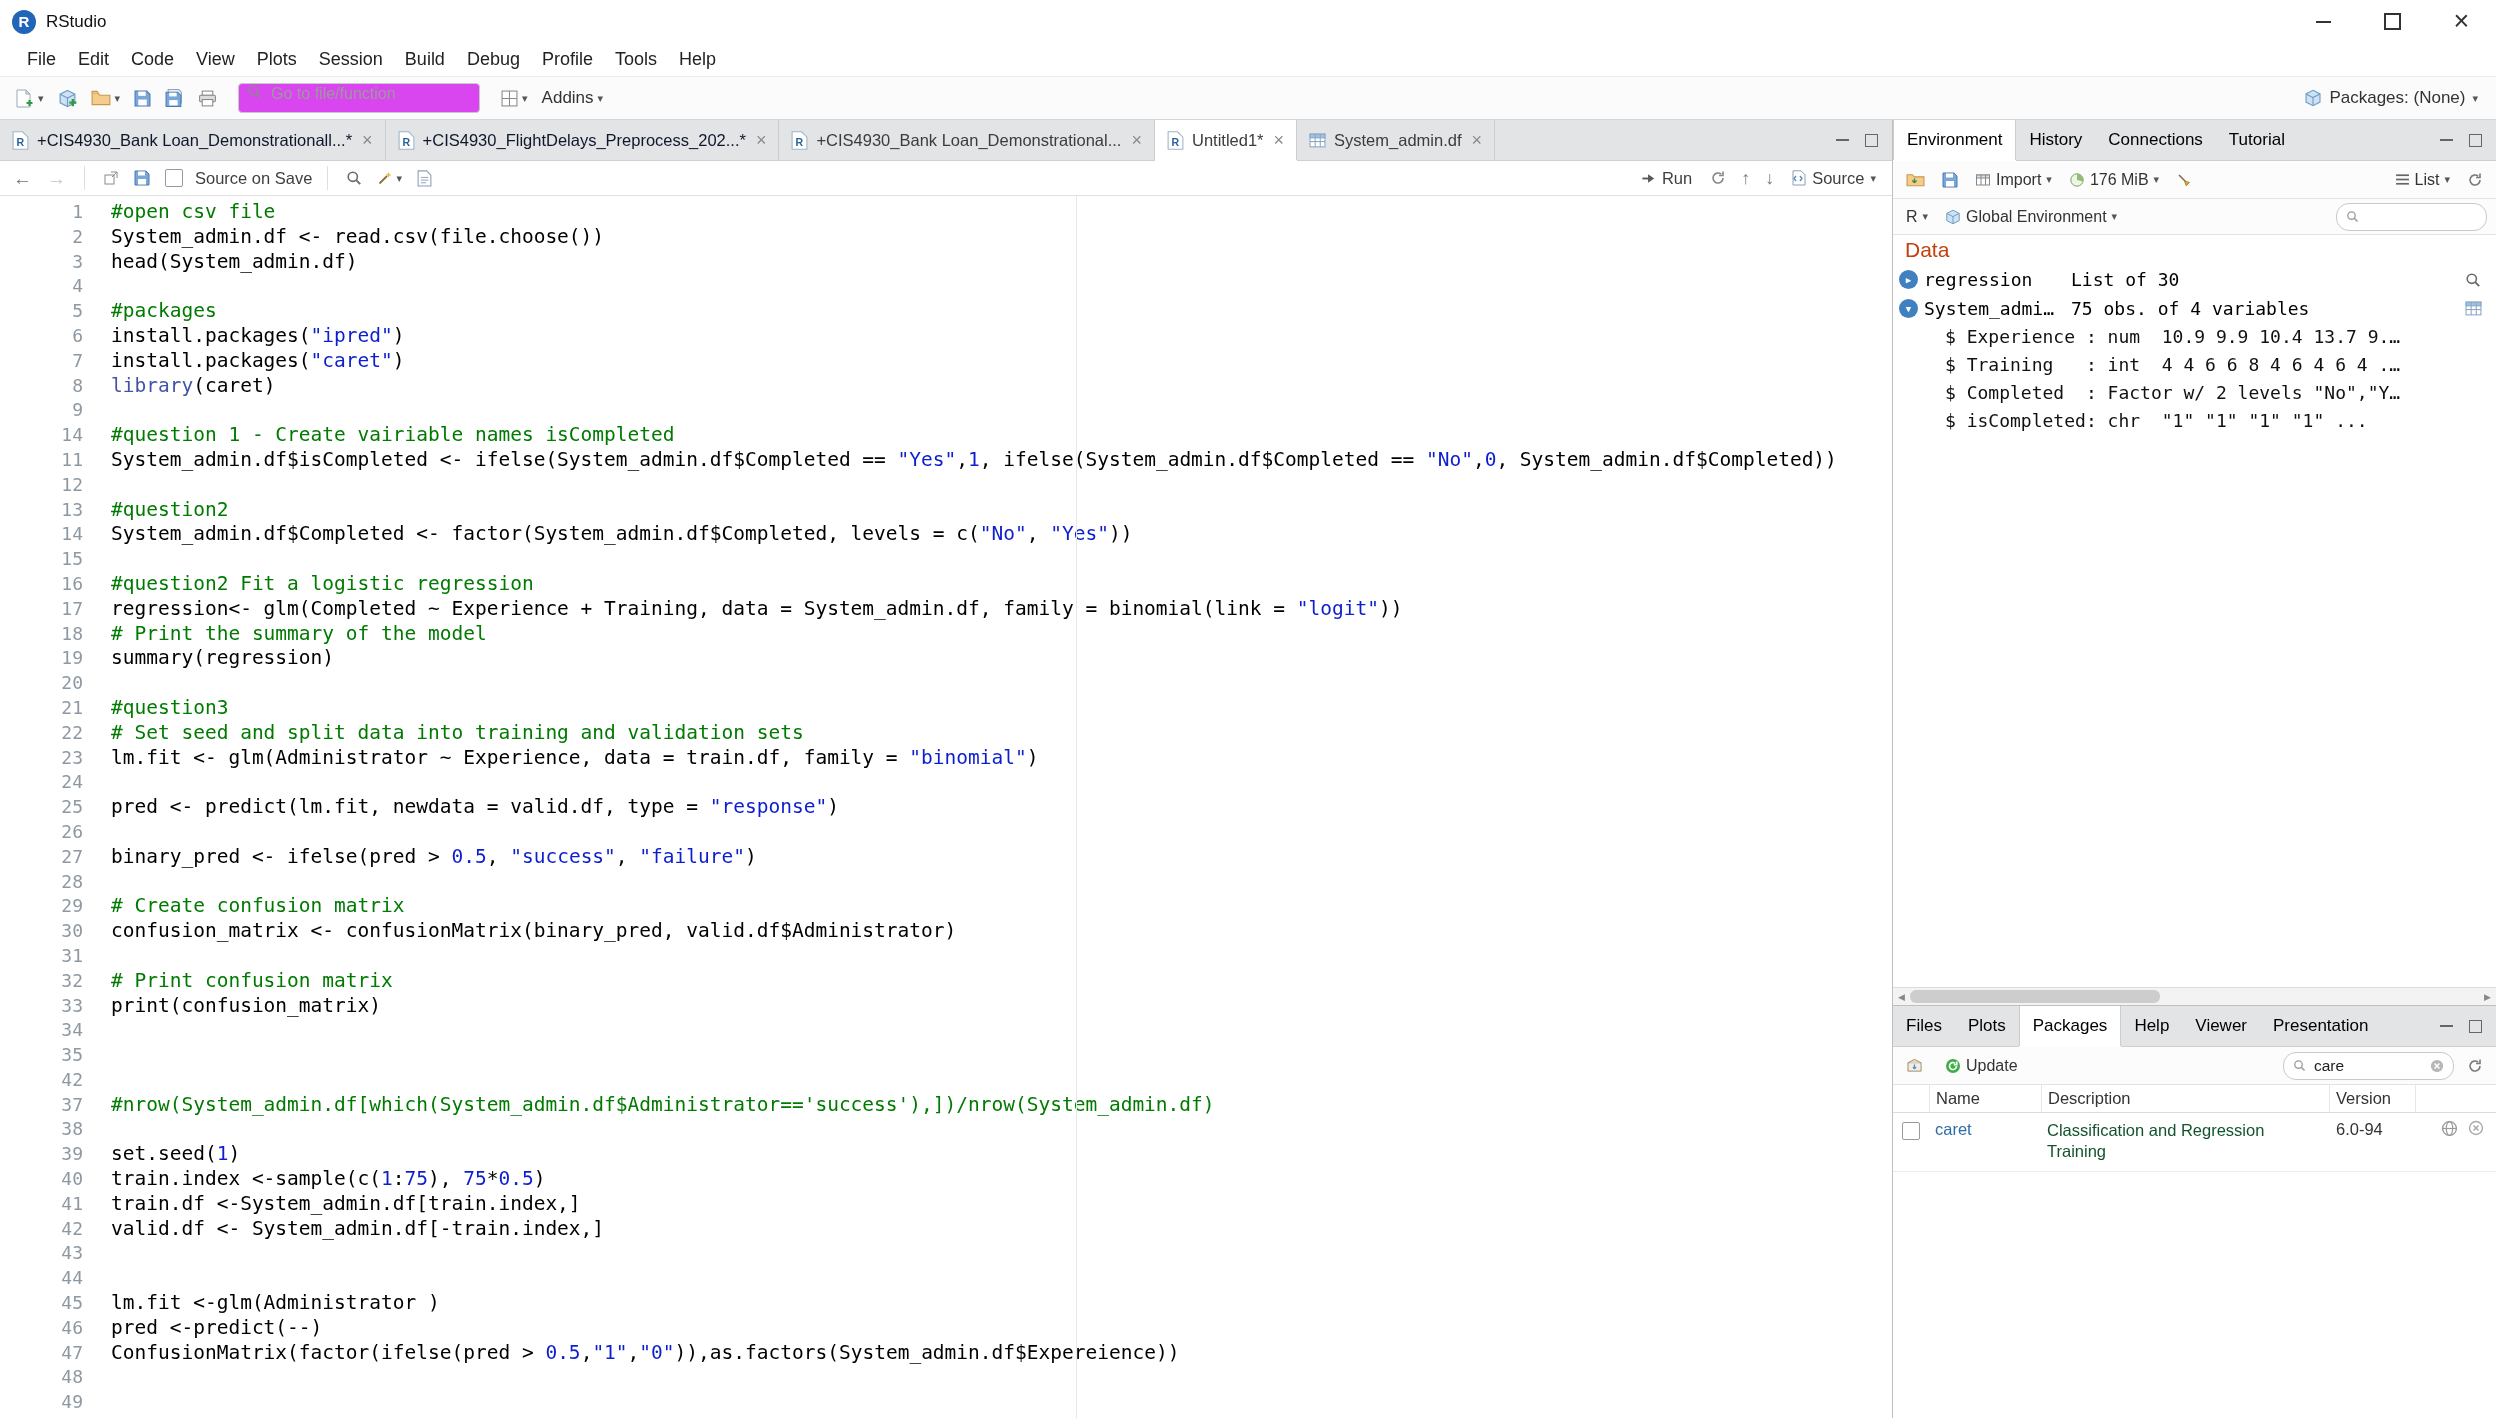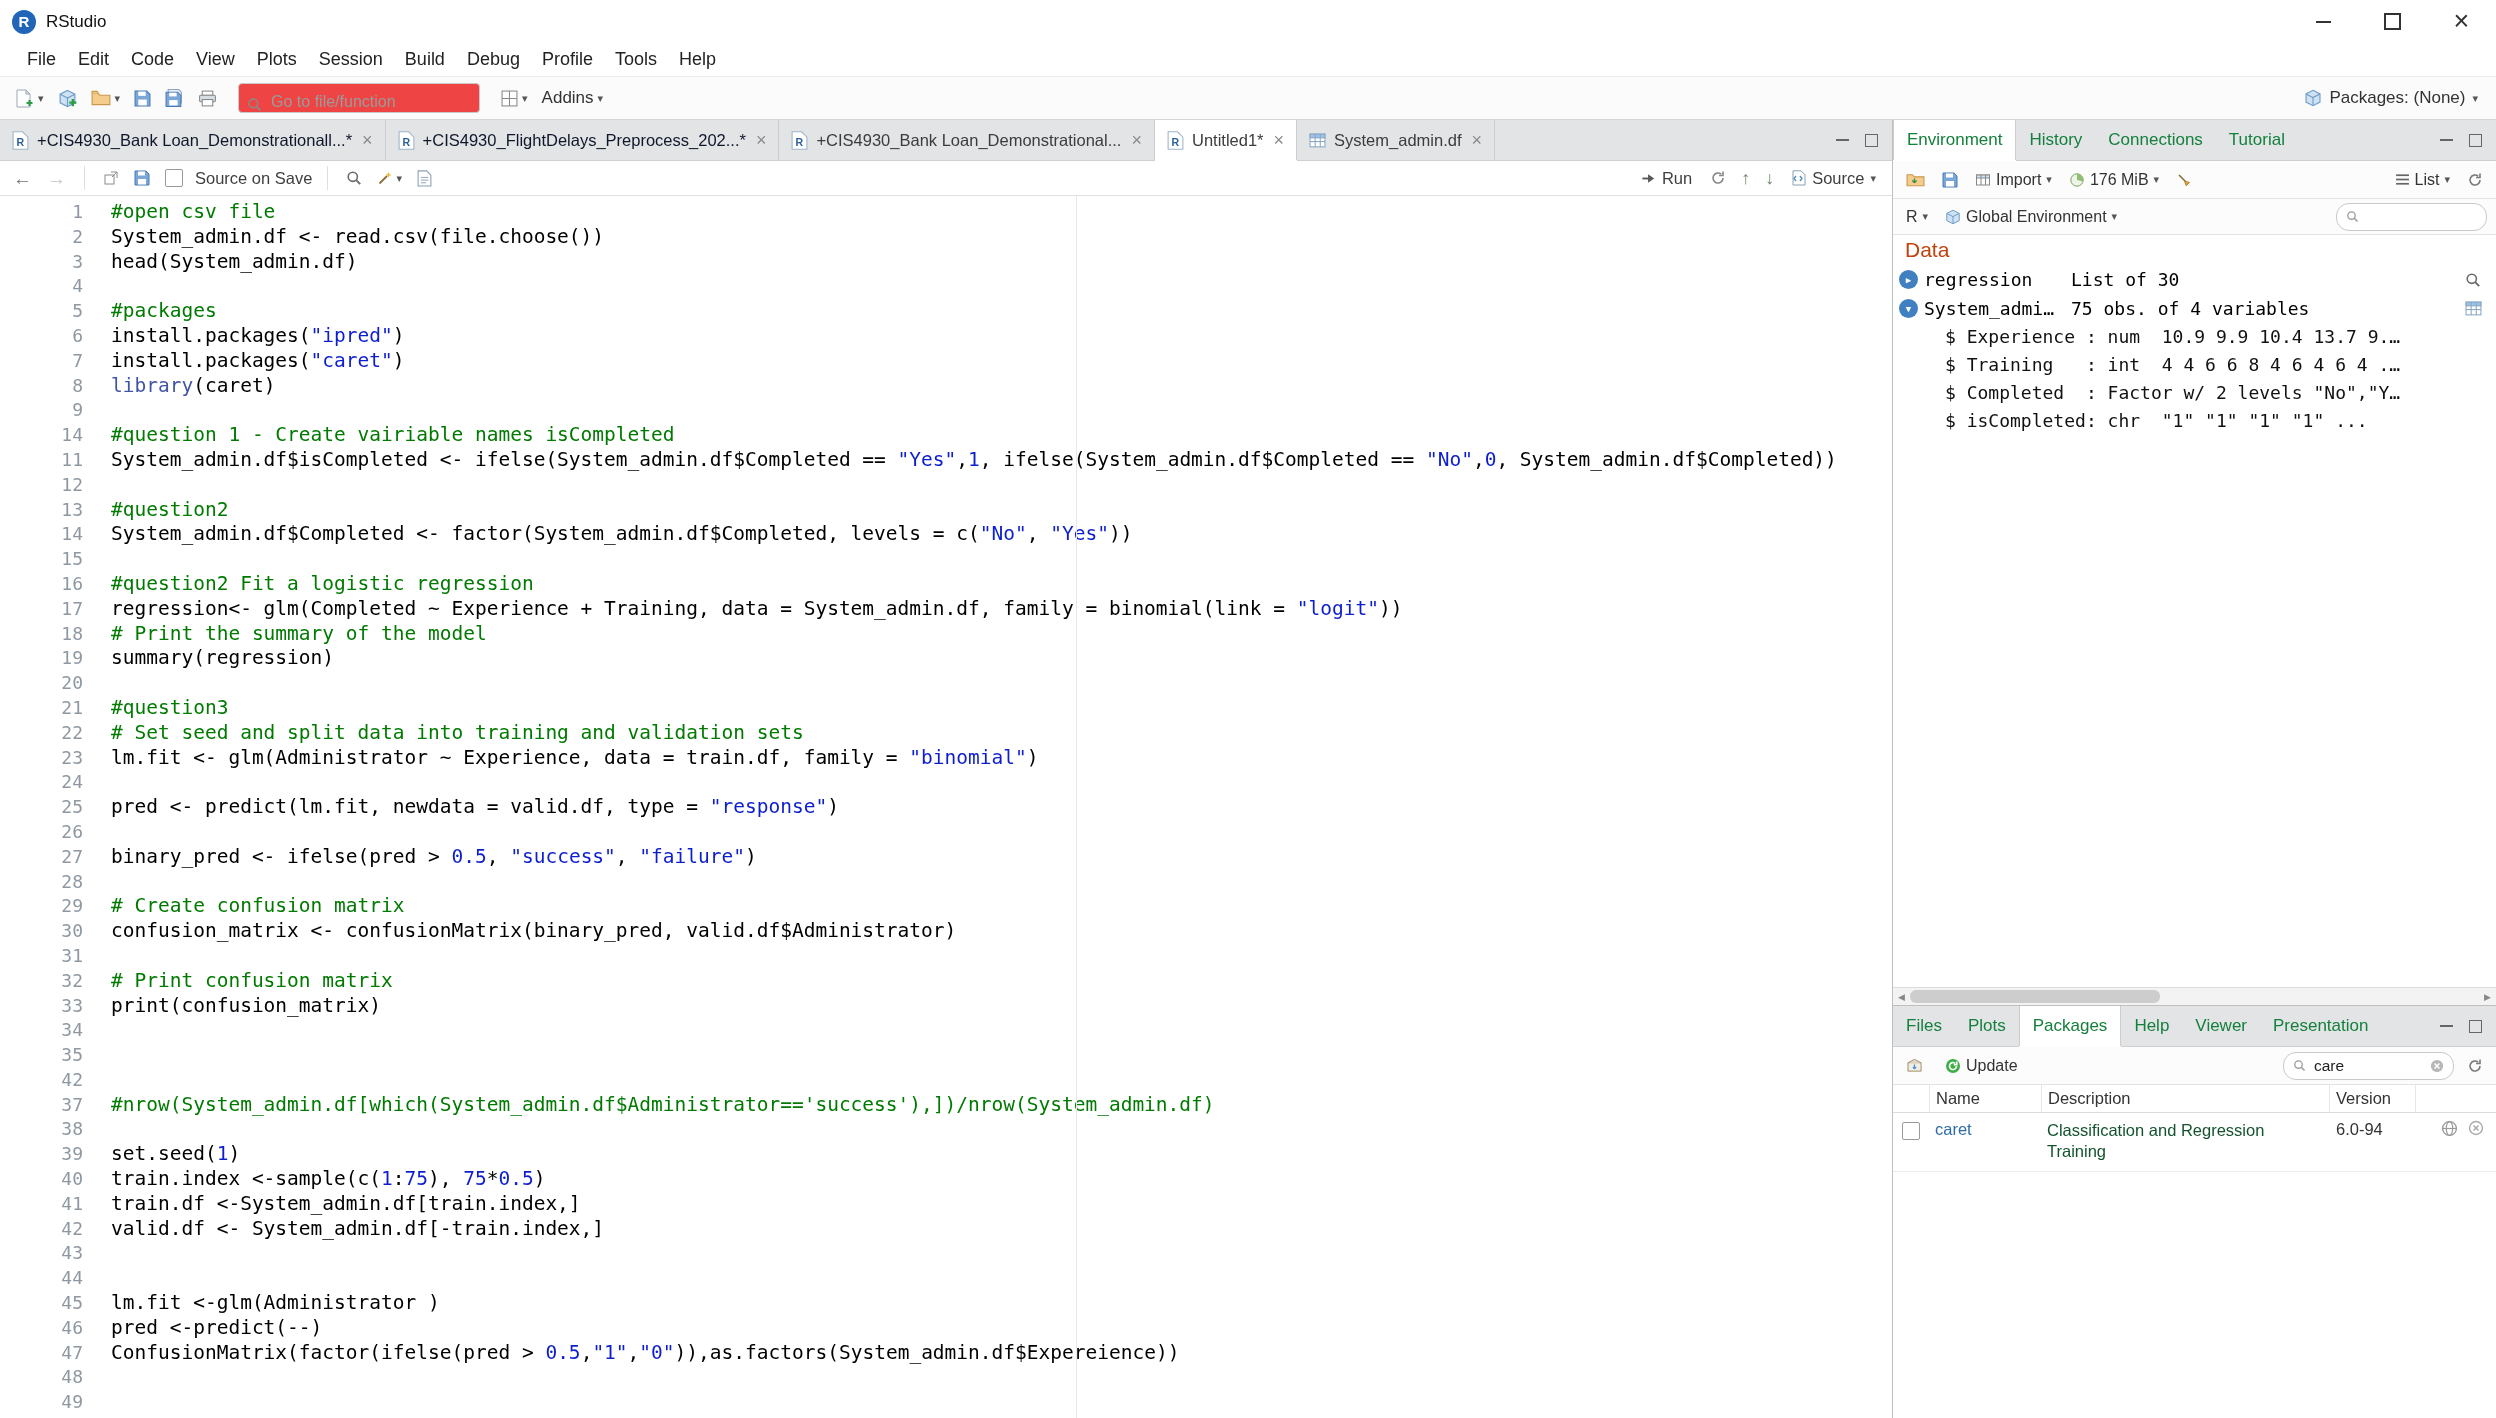--- a/index.html
+++ b/index.html
@@ -21,42 +21,42 @@
   
   .menubar{height:33px;display:flex;align-items:center;background:#fff;padding-left:16px}
   .menu-item{padding:0 11px;font-size:18px;color:#222}
 
   
   .toolbar{height:42px;background:#fbfbfb;border-top:1px solid #ececec;border-bottom:1px solid #d6d6d6;
            display:flex;align-items:center;padding:0 10px;gap:4px}
   .tbtn{display:flex;align-items:center;gap:4px;padding:4px 5px;border-radius:3px}
   .caret{font-size:11px;color:#555}
   .tsep{width:1px;height:24px;background:#dedede;margin:0 6px}
-  .goto{display:flex;align-items:flex-end;gap:7px;width:224px;height:28px;border:1px solid #c9c9c9;
-        border-radius:4px;background:#ef4444;padding:0 8px;margin:0 12px}
+  .goto{display:flex;align-items:flex-start;gap:7px;width:224px;height:28px;border:1px solid #c9c9c9;
+        border-radius:4px;background:#d946ef;padding:0 8px;margin:0 12px}
   .goto input{border:none;outline:none;flex:1;font-size:16px;color:#333;background:transparent;font-family:inherit}
   input::placeholder{color:#9b9b9b}
   .tlabel{font-size:17px;color:#333}
   .spacer{flex:1}
   .project{display:flex;align-items:center;gap:7px;padding-right:8px;font-size:17px;color:#333}
 
   
   .main{display:flex;height:1300px}
   .editor-pane{width:1892px;flex:none;border-right:1px solid #bdbfc1;display:flex;flex-direction:column;background:#fff}
   .right-pane{flex:1;display:flex;flex-direction:column;background:#fff;min-width:0}
 
   
   .tabstrip{height:40px;background:#e2e4e6;display:flex;align-items:stretch;border-bottom:1px solid #cdcfd1;position:relative;flex:none}
   .etab{display:flex;align-items:center;gap:8px;padding:0 12px;font-size:16.5px;color:#3c3c3c;
         border-right:1px solid #cbcdcf;white-space:nowrap}
   .etab.active{background:#fff;position:relative;z-index:1;box-shadow:0 1px 0 #fff}
   .etab.alert .tab-label{color:#0f172a}
   .tab-icon svg{width:17px;height:19px}
   .tclose{color:#8a8a8a;font-size:18px;margin-left:2px;line-height:1}
-  .ptab{display:flex;align-items:center;padding:0 13px;font-size:17px;color:#15803d;white-space:nowrap}
+  .ptab{display:flex;align-items:center;padding:0 13px;font-size:17px;color:#000000;white-space:nowrap}
   .ptab.active{background:#fff;border-left:1px solid #cbcdcf;border-right:1px solid #cbcdcf;
                position:relative;z-index:1;box-shadow:0 1px 0 #fff}
   .strip-ctrls{position:absolute;right:14px;top:0;height:100%;display:flex;align-items:center;gap:16px;z-index:2}
   .pmin{width:13px;height:2px;background:#666;display:inline-block}
   .pmax{width:11px;height:11px;border:1.5px solid #666;display:inline-block}
 
   
   .editor-toolbar{height:34px;display:flex;align-items:center;background:#fff;border-bottom:1px solid #e0e0e0;
                   padding:0 10px;gap:9px;font-size:16.5px;color:#3f3f3f;flex:none}
   .etb-icon{display:flex;align-items:center;gap:3px;padding:2px 3px}

